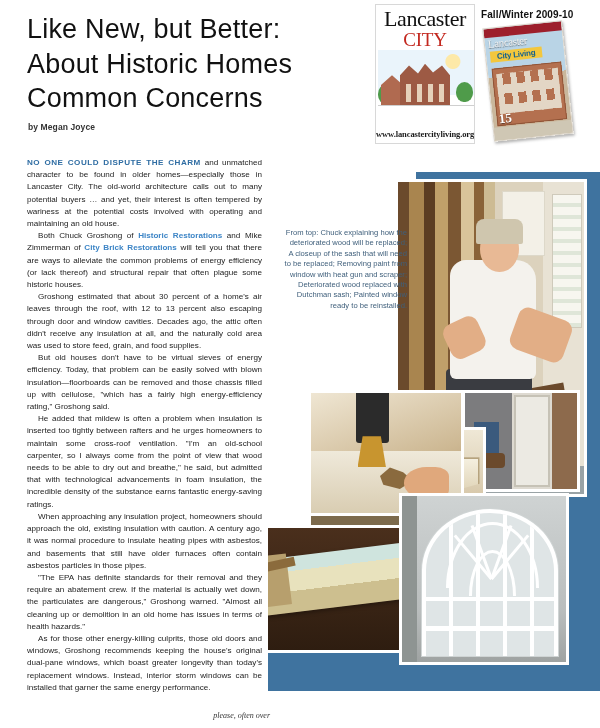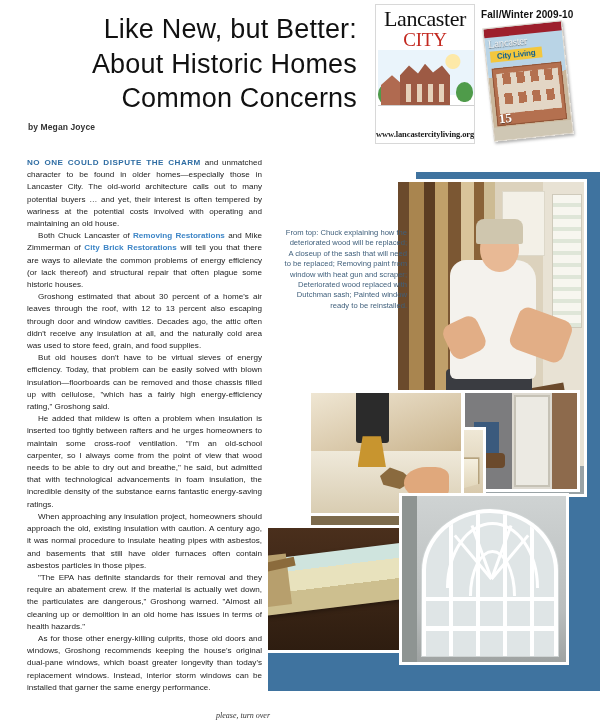--- a/index.html
+++ b/index.html
@@ -11,21 +11,21 @@
     overflow:hidden;
   }
   .page{position:absolute;inset:0;}
 
   
   .headline{
     position:absolute;left:27px;top:12px;width:330px;
     font-size:27px;line-height:1.28;
     font-weight:400;letter-spacing:0.2px;color:#111;
   }
-  .headline .l{display:block;white-space:nowrap;text-align:right;}
+  .headline .l{display:block;white-space:nowrap;}
   .byline{
     position:absolute;left:28px;top:122px;
     font-size:8.5px;color:#333;font-weight:600;letter-spacing:.1px;
   }
 
   
   .logo-box{
     position:absolute;left:375px;top:4px;width:100px;height:140px;
     background:#fff;border:1px solid #d8d8d8;
     box-sizing:border-box;overflow:hidden;
@@ -333,24 +333,24 @@
       <div class="p6-ray" style="transform:rotate(40deg)"></div>
     </div>
   </div>
 
   <div class="bottom-bar"></div>
 
   <div class="caption">From top: Chuck explaining how the deteriorated wood will be replaced; A closeup of the sash that will need to be replaced; Removing paint from window with heat gun and scraper; Deteriorated wood replaced with Dutchman sash; Painted window ready to be reinstalled.</div>
 
   <div class="body-col">
     <p class="first"><span class="lead">NO ONE COULD DISPUTE THE CHARM</span><span> and unmatched character to be found in older homes—especially those in Lancaster City. The old-world architecture calls out to many potential buyers … and yet, their interest is often tempered by wariness at the potential costs involved with operating and maintaining an old house.</span></p>
-    <p><span>Both Chuck Lancaster of </span><span class="lnk">Removing Restorations</span><span> and Mike Zimmerman of </span><span class="lnk">City Brick Restorations</span><span> will tell you that there are ways to alleviate the common problems of energy efficiency (or lack thereof) and structural repair that often plague some historic houses.</span></p>
+    <p><span>Both Chuck Groshong of </span><span class="lnk">Historic Restorations</span><span> and Mike Zimmerman of </span><span class="lnk">City Brick Restorations</span><span> will tell you that there are ways to alleviate the common problems of energy efficiency (or lack thereof) and structural repair that often plague some historic houses.</span></p>
     <p>Groshong estimated that about 30 percent of a home's air leaves through the roof, with 12 to 13 percent also escaping through door and window cavities. Decades ago, the attic often didn't receive any insulation at all, and the naturally cold area was used to store feed, grain, and food supplies.</p>
     <p>But old houses don't have to be virtual sieves of energy efficiency. Today, that problem can be easily solved with blown insulation—floorboards can be removed and those chassis filled up with cellulose, "which has a fairly high energy-efficiency rating," Groshong said.</p>
     <p>He added that mildew is often a problem when insulation is inserted too tightly between rafters and he urges homeowners to maintain some cross-roof ventilation. "I'm an old-school carpenter, so I always come from the point of view that wood needs to be able to dry out and breathe," he said, but admitted that with technological advancements in foam insulation, the incredible density of the substance earns fantastic energy-saving ratings.</p>
     <p>When approaching any insulation project, homeowners should approach the old, existing insulation with caution. A century ago, it was normal procedure to insulate heating pipes with asbestos, and basements that still have older furnaces often contain asbestos particles in those pipes.</p>
     <p>"The EPA has definite standards for their removal and they require an abatement crew. If the material is actually wet down, the particulates are dangerous," Groshong warned. "Almost all cleaning up or demolition in an old home has issues in terms of health hazards."</p>
     <p>As for those other energy-killing culprits, those old doors and windows, Groshong recommends keeping the house's original dual-pane windows, which boast greater longevity than today's replacement windows. Instead, interior storm windows can be installed that garner the same energy performance.</p>
   </div>
 
-  <div class="turnover">please, turn over</div>
+  <div class="turnover">please, often over</div>
 
 </div>
 
 </body></html>

